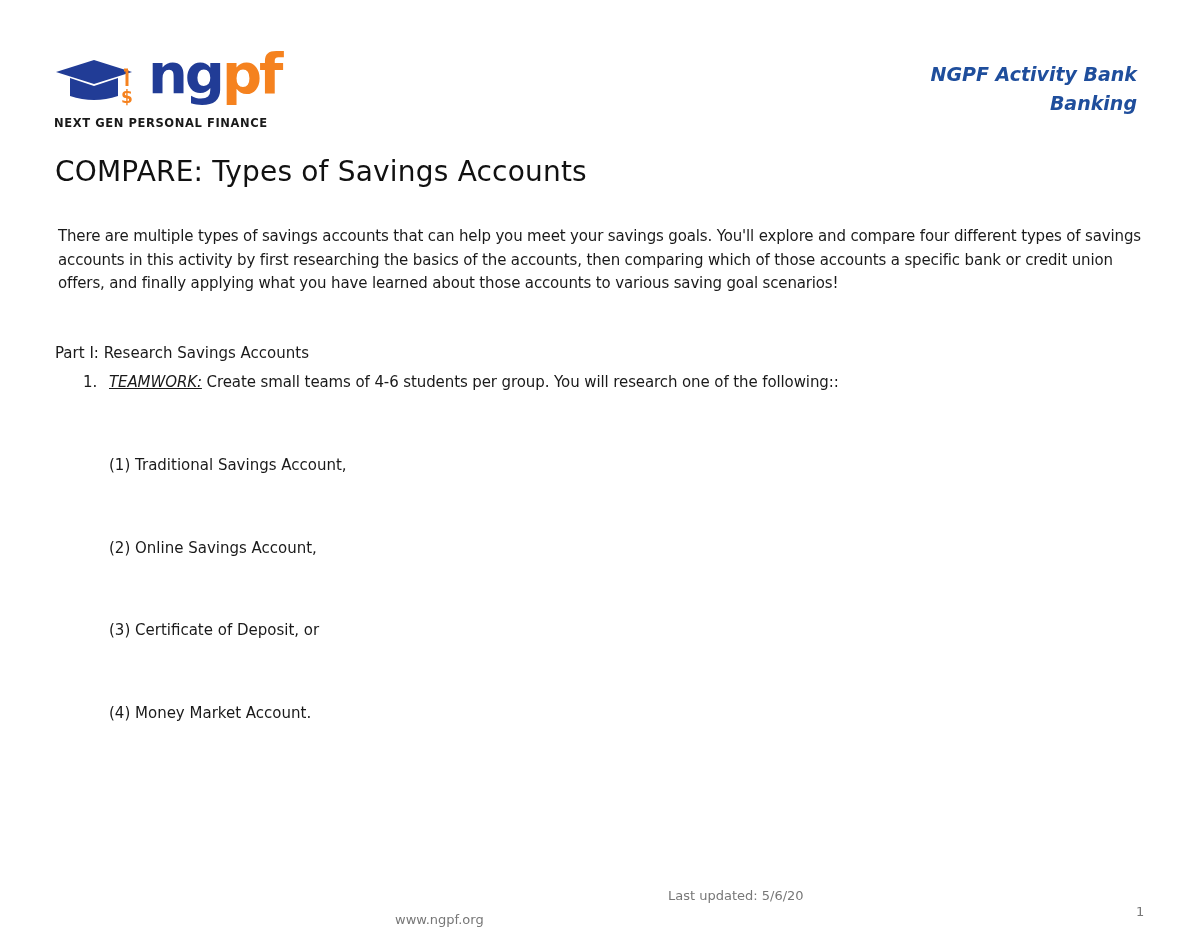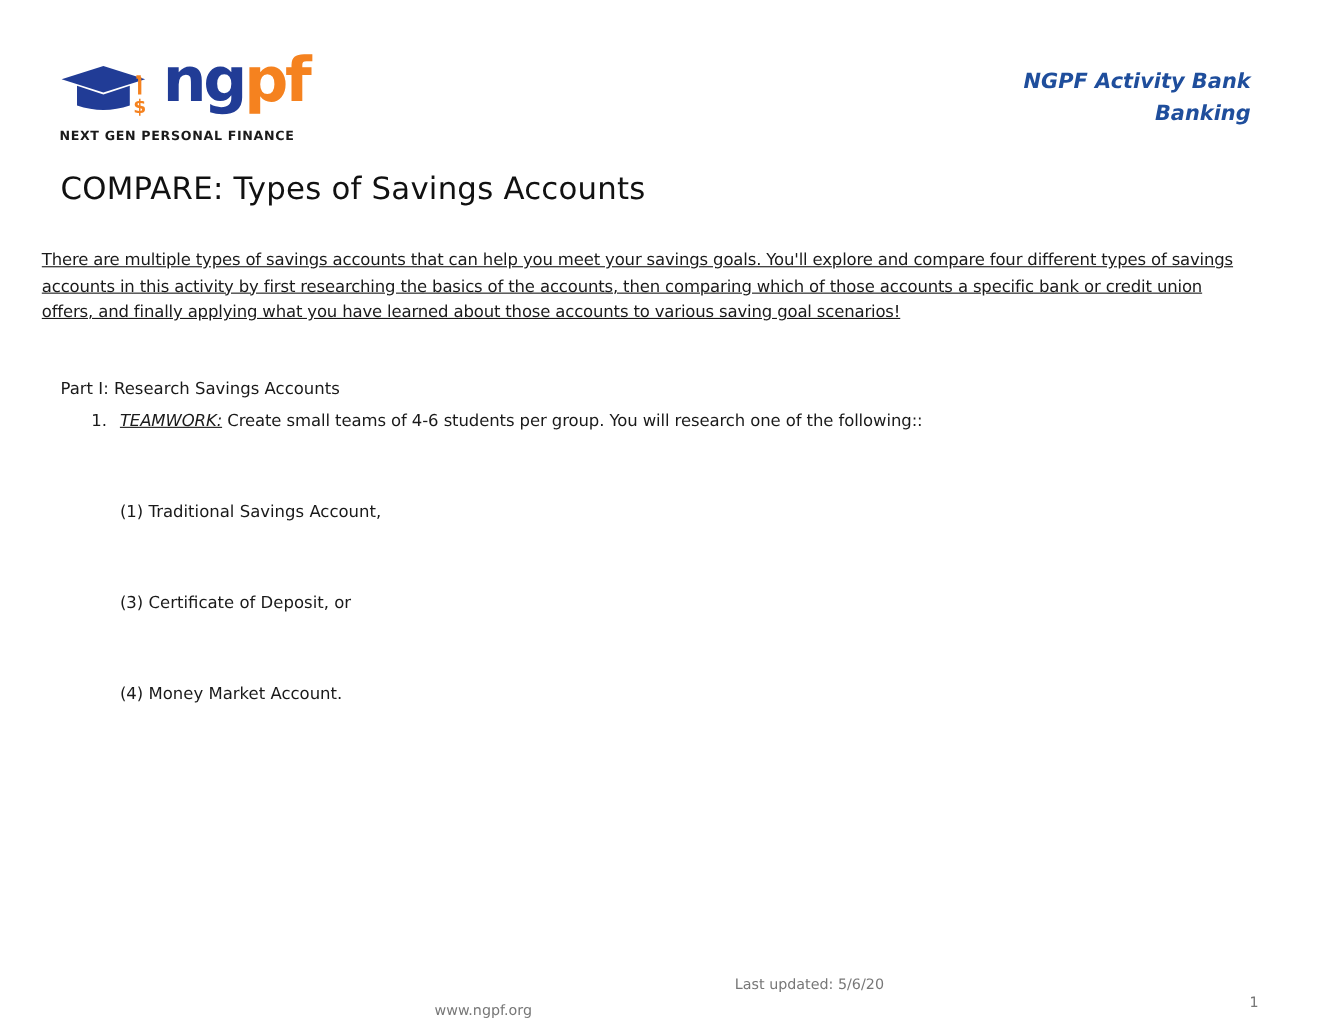--- a/index.html
+++ b/index.html
@@ -86,26 +86,25 @@
     }
 
     
     .body-text {
       font-family: "DejaVu Sans", "Liberation Sans", sans-serif;
       font-size: 15px;
       color: #1a1a1a;
     }
     .intro {
       position: absolute;
-      left: 38px;
+      left: 58px;
       top: 225px;
       width: 1090px;
       line-height: 23.5px;
       letter-spacing: -0.15px;
-      text-decoration: underline;
     }
     .part-heading {
       position: absolute;
       left: 55px;
       top: 344px;
       font-weight: normal;
       font-size: 15px;
       white-space: nowrap;
     }
     .list-item-1 {
@@ -200,20 +199,21 @@
   <div class="intro body-text">There are multiple types of savings accounts that can help you meet your savings goals. You'll explore and compare four different types of savings accounts in this activity by first researching the basics of the accounts, then comparing which of those accounts a specific bank or credit union offers, and finally applying what you have learned about those accounts to various saving goal scenarios!</div>
 
   <div class="part-heading body-text">Part I: Research Savings Accounts</div>
 
   <div class="list-item-1 body-text">
     <span class="num">1.</span><span class="teamwork">TEAMWORK:</span><span> Create small teams of 4-6 students per group. You will research one of the following::</span>
   </div>
 
   <div class="options body-text">
     <div class="option">(1) Traditional Savings Account,</div>
+    <div class="option">(2) Online Savings Account,</div>
     <div class="option">(3) Certificate of Deposit, or</div>
     <div class="option">(4) Money Market Account.</div>
   </div>
 
 
   <div class="footer footer-url">www.ngpf.org</div>
   <div class="footer footer-updated">Last updated: 5/6/20</div>
   <div class="page-number">1</div>
 
 </div>

